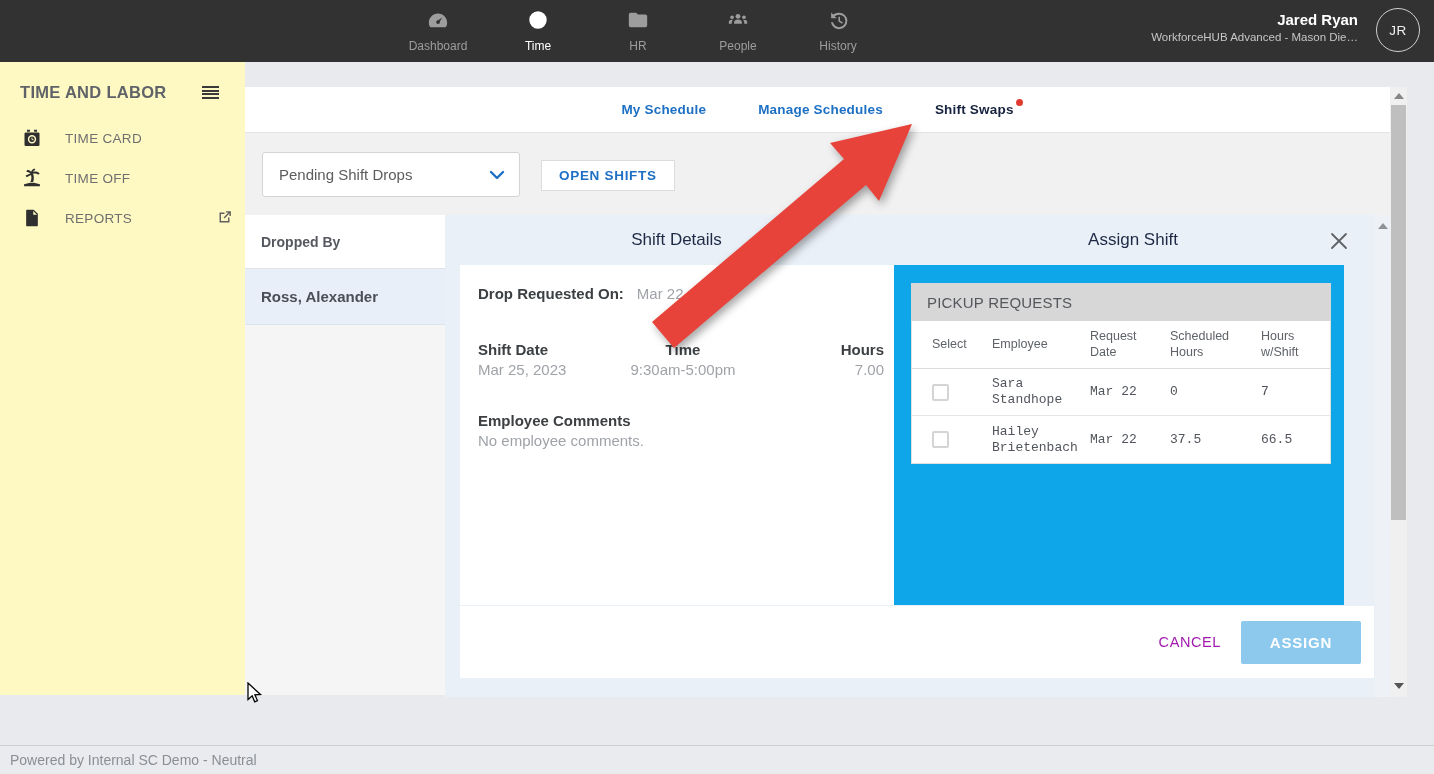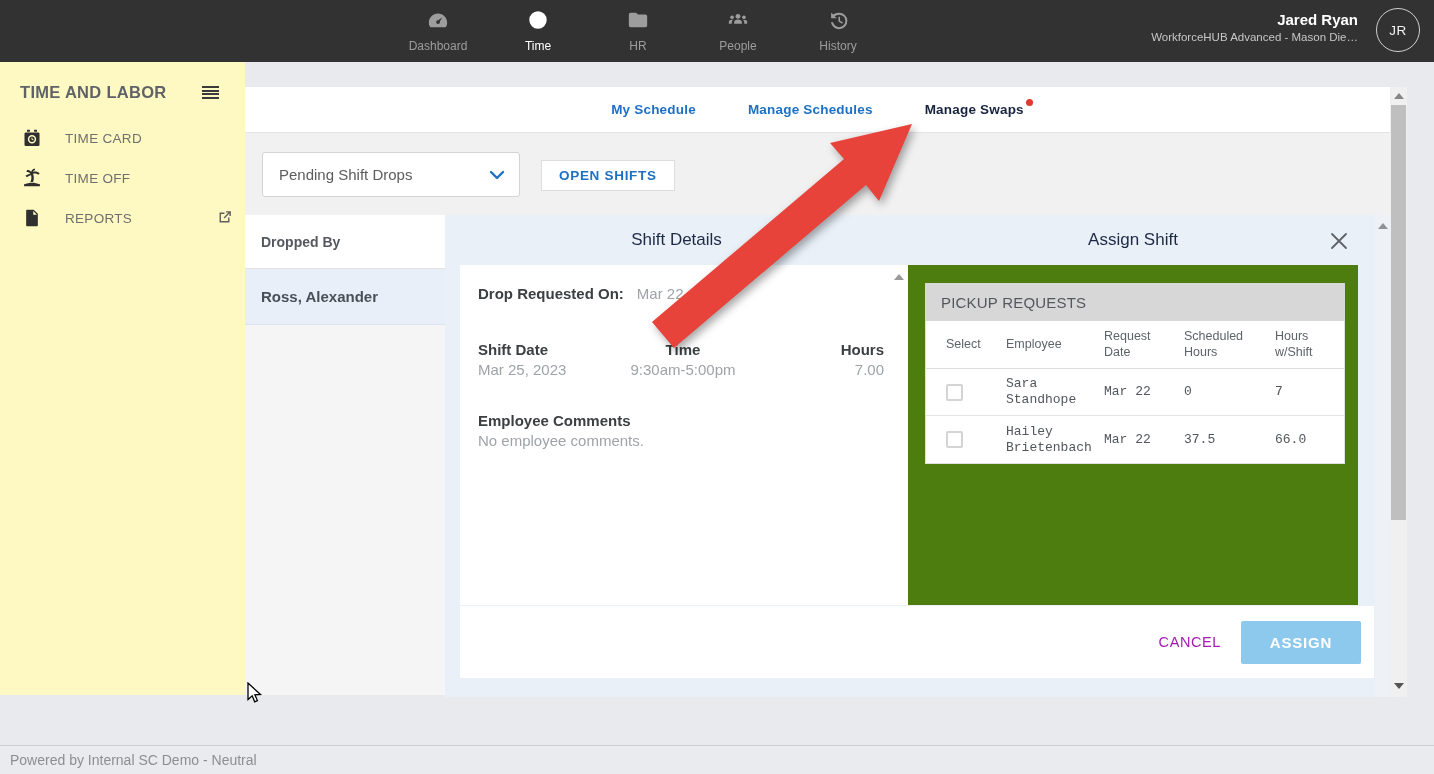--- a/index.html
+++ b/index.html
@@ -61,21 +61,21 @@
   .detail-label { font-size:15px; font-weight:700; color:#3c4043; }
   .detail-value { font-size:15px; color:#9fa3a8; }
   .detail-row1 { margin-bottom:38px; }
   .detail-row1 .detail-value { margin-left:13px; }
   .detail-grid { display:grid; grid-template-columns:1fr 1fr 1fr; margin-bottom:34px; }
   .detail-grid .col-mid { text-align:center; }
   .detail-grid .col-right { text-align:right; padding-right:4px; }
   .detail-grid .detail-value { margin-top:3px; }
   .panel-scroll-arrow { position:absolute; right:4px; top:9px; width:0; height:0; border-left:5px solid transparent; border-right:5px solid transparent; border-bottom:6px solid #9a9a9a; }
 
-  .assign-panel { position:absolute; left:463px; top:50px; width:450px; height:340px; background:#4d7c0f; }
+  .assign-panel { position:absolute; left:449px; top:50px; width:450px; height:340px; background:#0ea5e9; }
   .pickup-box { position:absolute; left:17px; top:18px; width:420px; }
   .pickup-header { height:38px; background:#d7d7d8; display:flex; align-items:center; padding-left:16px; font-size:15px; color:#54575b; letter-spacing:.2px; }
   .pickup-table { border:1px solid #e0e0e0; border-top:none; background:#fff; }
   .t-row { display:grid; grid-template-columns:60px 98px 80px 91px 1fr; align-items:center; padding-left:20px; }
   .t-head { height:48px; border-bottom:1px solid #dcdcdc; }
   .t-head .t-cell { font-size:12.5px; color:#5f6368; line-height:1.25; }
   .t-body-row { height:47px; border-bottom:1px solid #e5e5e5;font-family:Liberation Mono, monospace; }
   .t-body-row:last-child { border-bottom:none; }
   .t-cell { font-size:13px; color:#52565c; line-height:1.2; padding-right:8px; }
   .checkbox { width:17px; height:17px; border:2px solid #d4d4d4; border-radius:2px; background:#fff; cursor:pointer; }
@@ -181,21 +181,21 @@
     <span class="side-label">REPORTS</span>
     <span class="ext-icon"><svg viewBox="0 0 24 24">
           <path d="M5 5h7v2H7v10h10v-5h2v7H5V5zm9-2h7v7h-2V6.4l-6.9 6.9-1.4-1.4L17.6 5H14V3z"></path>
         </svg></span>
   </div>
 </div>
 
 <div class="tabcard">
   <span class="tab">My Schedule</span>
   <span class="tab">Manage Schedules</span>
-  <span class="tab selected"><span>Manage Swaps</span><span class="tab-dot"></span></span>
+  <span class="tab selected"><span>Shift Swaps</span><span class="tab-dot"></span></span>
 </div>
 
 <div class="toolbar">
   <div class="filter-select">
     <span class="filter-value">Pending Shift Drops</span>
     <span class="filter-chevron"><svg width="16" height="10" viewBox="0 0 16 10" fill="none">
           <path d="M2 2l6 6 6-6" stroke="#1d70c4" stroke-width="2.4" stroke-linecap="round" stroke-linejoin="round"></path>
         </svg></span>
   </div>
   <div class="open-shifts-btn">OPEN SHIFTS</div>
@@ -262,21 +262,21 @@
           <div class="t-cell">0</div>
           <div class="t-cell">7</div>
         </div>
         <div class="t-row t-body-row">
           <div class="t-cell">
               <div class="checkbox"></div>
             </div>
           <div class="t-cell">Hailey Brietenbach</div>
           <div class="t-cell">Mar 22</div>
           <div class="t-cell">37.5</div>
-          <div class="t-cell">66.0</div>
+          <div class="t-cell">66.5</div>
         </div>
       </div>
     </div>
   </div>
 
   <div class="dialog-footer">
     <span class="cancel-btn">CANCEL</span>
     <span class="assign-btn">ASSIGN</span>
   </div>
 

